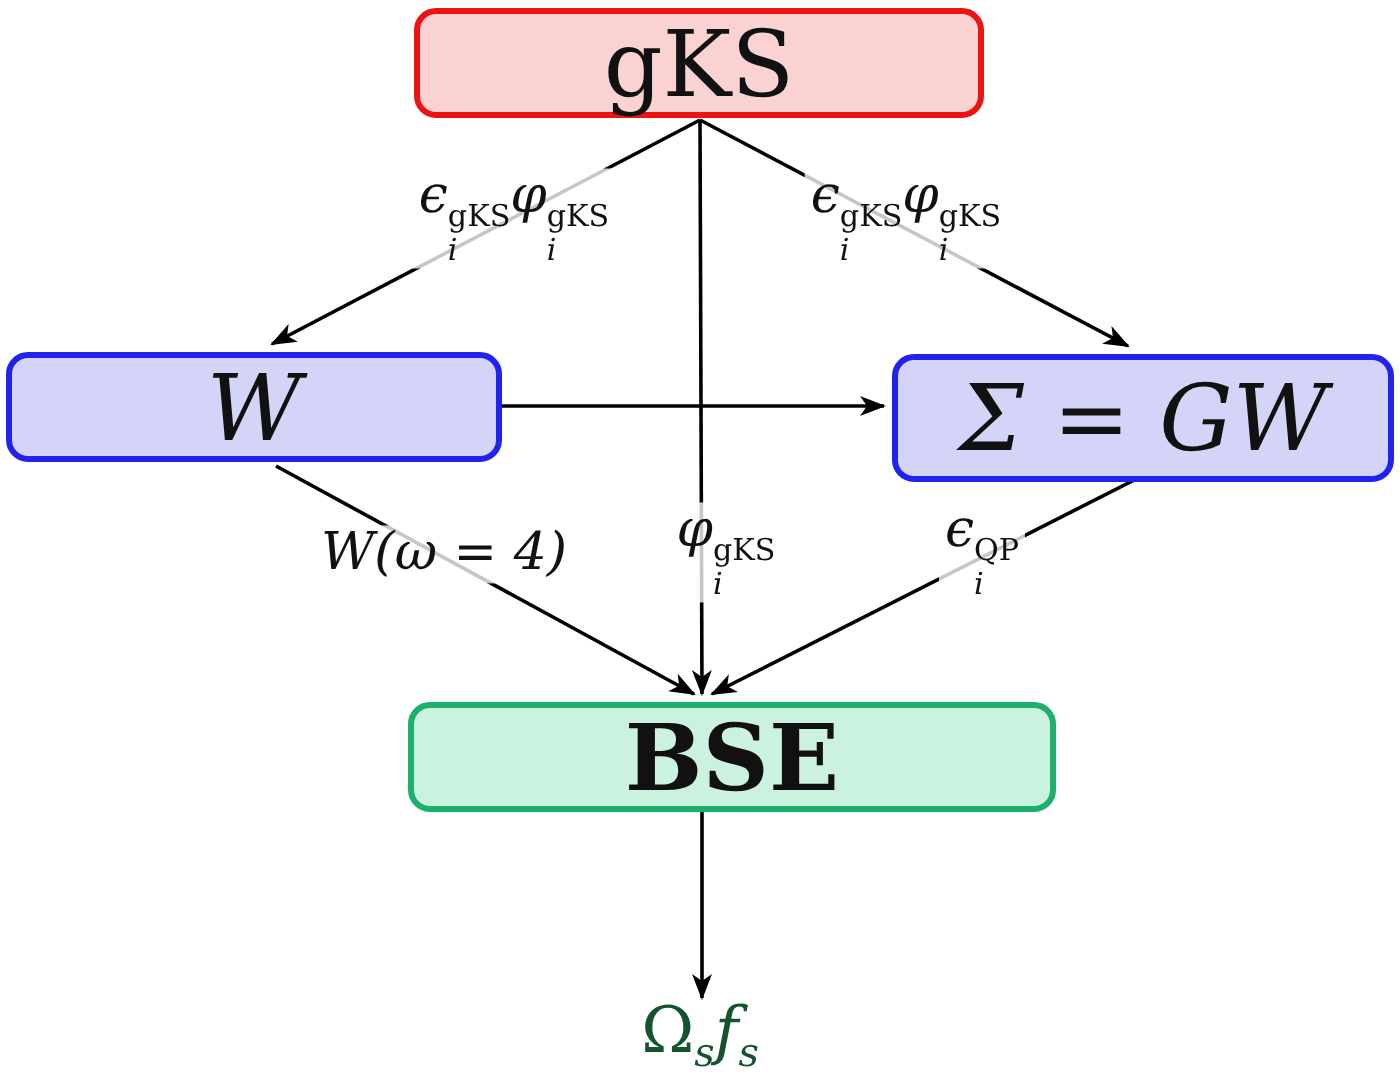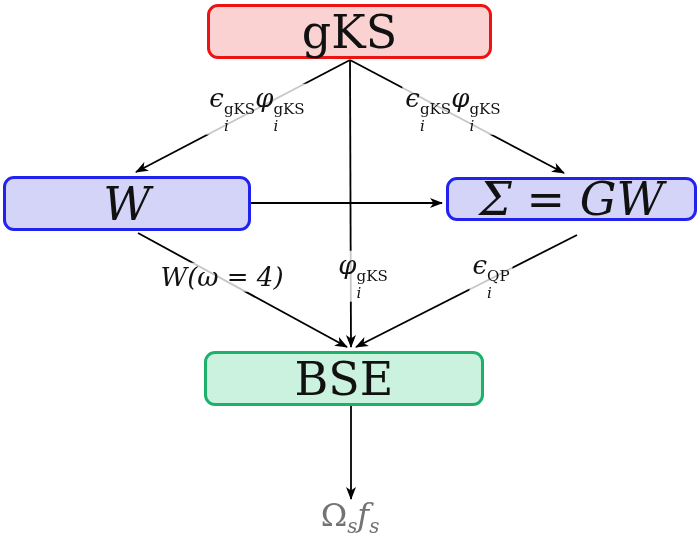--- a/index.html
+++ b/index.html
@@ -18,22 +18,22 @@
     border-radius:11px;
     display:flex;align-items:center;justify-content:center;
     font-size:46px;
     color:#111;
     box-sizing:border-box;
     line-height:1;
   }
   .node.math{font-style:italic;}
   .node-gks{left:207px;top:4px;width:285px;height:55px;}
   .node-w{left:3px;top:176px;width:248px;height:55px;}
-  .node-sigma{left:446px;top:177px;width:251px;height:44px;}
-  .node-bse{left:204px;top:351px;width:280px;height:55px;}
+  .node-sigma{left:446px;top:177px;width:251px;height:64px;}
+  .node-bse{left:204px;top:351px;width:324px;height:55px;font-weight:bold;}
   .elabel{
     position:absolute;
     z-index:3;
     transform:translate(-50%,-50%);
     background:rgba(255,255,255,0.78);
     padding:0 3px;
     font-size:26px;
     white-space:nowrap;
     color:#111;
     line-height:1.1;
@@ -41,21 +41,21 @@
   .it{font-style:italic;}
   .tok{display:inline-block;white-space:nowrap;}
   .stack{
     display:inline-flex;flex-direction:column;align-items:flex-start;
     font-size:0.58em;line-height:1.12;vertical-align:-0.45em;
   }
   .stack .sup{font-style:normal;}
   .stack .sub{font-style:italic;}
   .outlabel{
     position:absolute;z-index:2;transform:translate(-50%,-50%);
-    font-size:32px;white-space:nowrap;color:#737373;
+    font-size:32px;white-space:nowrap;color:#14532d;
   }
   .outlabel sub{font-size:0.62em;font-style:italic;}
 </style>
 </head>
 <body>
 
 <div class="canvas">
 
   <svg class="arrows" width="700" height="537">
     <defs>

